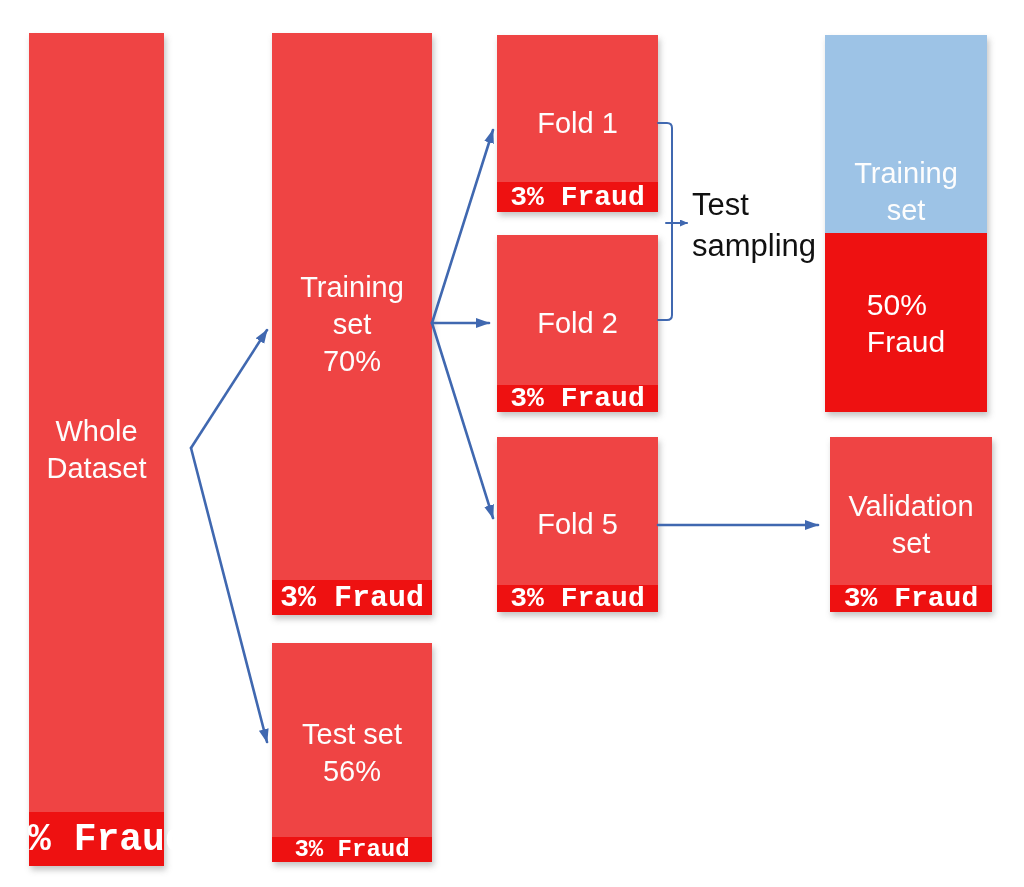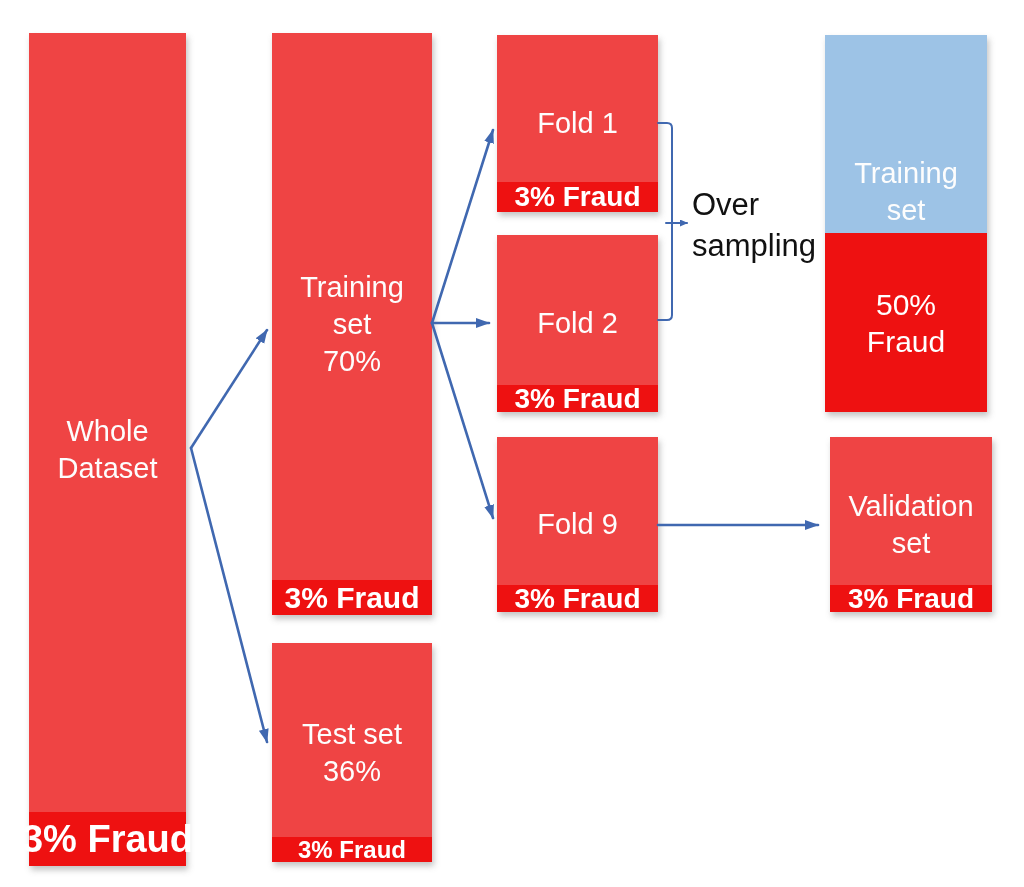--- a/index.html
+++ b/index.html
@@ -11,24 +11,24 @@
     position:absolute;background:#ef4444;
     display:flex;align-items:center;justify-content:center;text-align:center;
     box-shadow:2px 4px 6px rgba(125,125,125,0.45);
   }
   .box .label{
     color:#FDFDFD;font-size:29px;line-height:37px;white-space:pre-line;font-weight:normal;
   }
   .strip{
     position:absolute;left:0;right:0;bottom:0;background:#EE1111;color:#FFFFFF;
     font-weight:bold;display:flex;align-items:center;justify-content:center;
-    white-space:nowrap;overflow:visible;
+    white-space:nowrap;overflow:visible;font-family:Liberation Mono, monospace;
   }
   
-  .whole      {left:29px; top:33px; width:157px;height:833px;}
+  .whole      {left:29px; top:33px; width:135px;height:833px;}
   .whole .strip{height:54px;font-size:38px;}
   .training   {left:272px;top:33px; width:160px;height:582px;}
   .training .strip{height:35px;font-size:30px;}
   .test       {left:272px;top:643px;width:160px;height:219px;}
   .test .strip{height:25px;font-size:24px;}
   .fold1      {left:497px;top:35px; width:161px;height:177px;}
   .fold1 .strip{height:30px;font-size:28px;}
   .fold2      {left:497px;top:235px;width:161px;height:177px;}
   .fold2 .strip{height:27px;font-size:28px;}
   .fold3      {left:497px;top:437px;width:161px;height:175px;}
@@ -40,21 +40,20 @@
     left:825px;top:35px;width:162px;height:377px;position:absolute;
     box-shadow:2px 4px 6px rgba(125,125,125,0.45);background:#9DC3E6;
   }
   .otrain .blue-part{
     height:198px;display:flex;align-items:flex-end;justify-content:center;
     text-align:center;padding-bottom:4px;box-sizing:border-box;
   }
   .otrain .blue-part .label{color:#FDFDFD;font-size:29px;line-height:37px;white-space:pre-line;}
   .otrain .red-part{
     height:179px;background:#EE1111;display:flex;align-items:center;justify-content:center;
-    text-align:center;
   }
   .otrain .red-part .label{color:#FFFFFF;font-size:30px;line-height:37px;white-space:pre-line;font-weight:normal;}
   
   .oversampling{
     position:absolute;left:692px;top:184px;color:#111111;
     font-size:31px;line-height:41px;white-space:pre-line;text-align:left;
   }
   
   .connectors{position:absolute;left:0;top:0;width:1024px;height:887px;pointer-events:none;}
 </style>
@@ -75,42 +74,42 @@
     <div class="label">Training
 set
 70%</div>
     <div class="strip">
         <span>3% Fraud</span>
       </div>
   </div>
 
   <div class="box test">
     <div class="label">Test set
-36%</div>
+56%</div>
     <div class="strip">
         <span>3% Fraud</span>
       </div>
   </div>
 
   <div class="box fold1">
     <div class="label">Fold 1</div>
     <div class="strip">
         <span>3% Fraud</span>
       </div>
   </div>
 
   <div class="box fold2">
     <div class="label">Fold 2</div>
     <div class="strip">
         <span>3% Fraud</span>
       </div>
   </div>
 
   <div class="box fold3">
-    <div class="label">Fold 9</div>
+    <div class="label">Fold 5</div>
     <div class="strip">
         <span>3% Fraud</span>
       </div>
   </div>
 
   <div class="otrain">
     <div class="blue-part">
       <div class="label">Training
 set</div>
     </div>
@@ -121,21 +120,21 @@
   </div>
 
   <div class="box validation">
     <div class="label">Validation
 set</div>
     <div class="strip">
         <span>3% Fraud</span>
       </div>
   </div>
 
-  <div class="oversampling">Over
+  <div class="oversampling">Test
 sampling</div>
 
   <svg class="connectors" viewBox="0 0 1024 887" xmlns="http://www.w3.org/2000/svg">
     <defs>
       <marker id="ah" markerUnits="userSpaceOnUse" markerWidth="15" markerHeight="11" refX="13" refY="5" orient="auto">
         <path d="M0,0 L14,5 L0,10 Z" fill="#4068B0"></path>
       </marker>
       <marker id="ah-sm" markerUnits="userSpaceOnUse" markerWidth="9" markerHeight="8" refX="7" refY="3.5" orient="auto">
         <path d="M0,0 L8,3.5 L0,7 Z" fill="#4068B0"></path>
       </marker>

